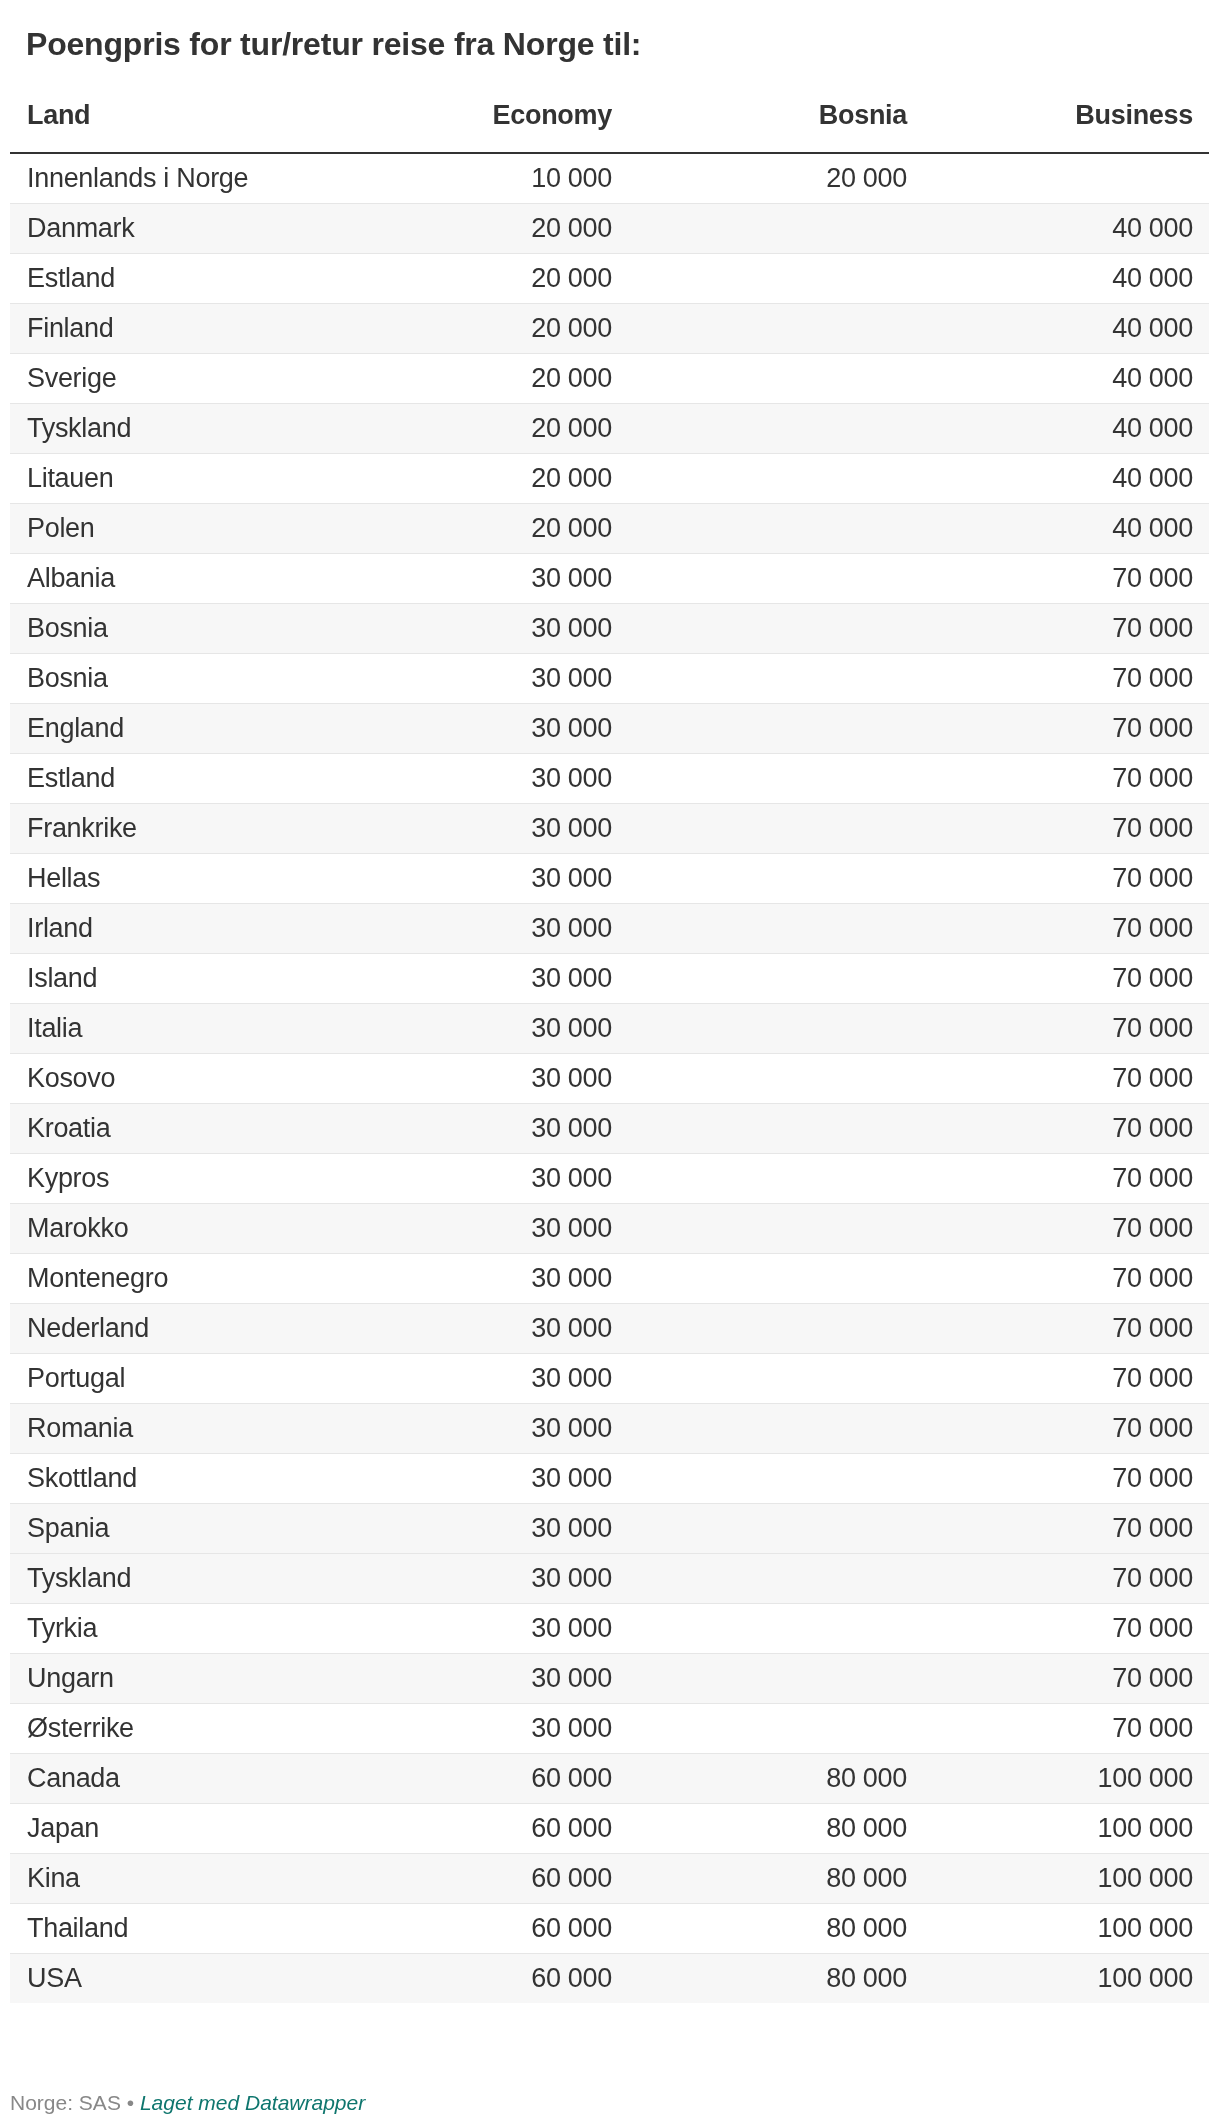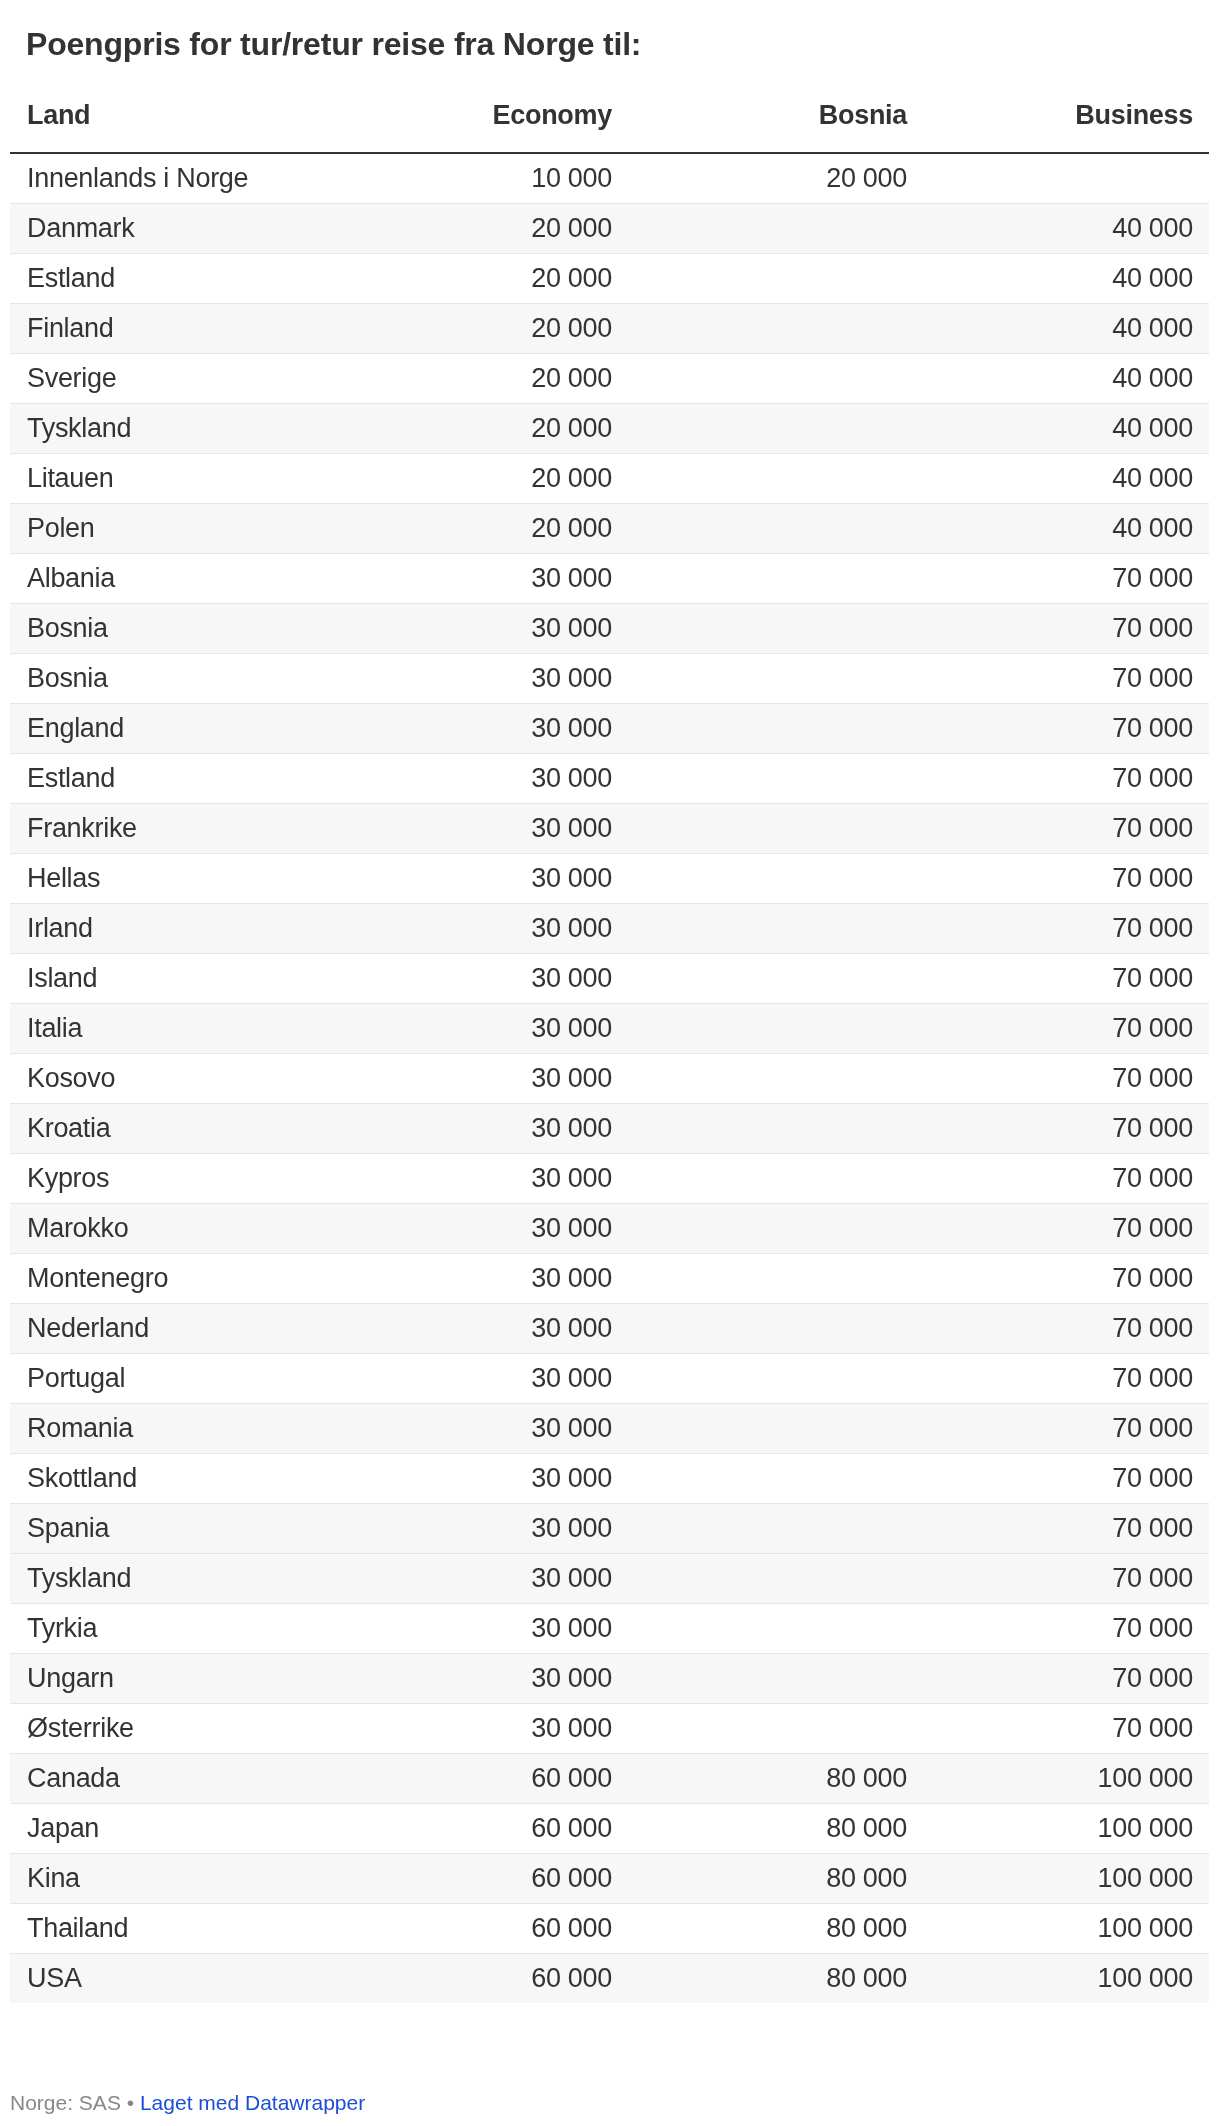--- a/index.html
+++ b/index.html
@@ -69,22 +69,23 @@
   tbody tr.striped td { background: #f7f7f7; }
   .footer {
     position: absolute;
     left: 10px;
     top: 2090px;
     font-size: 21px;
     line-height: 26px;
     color: #888888;
   }
   .footer a {
-    color: #1d4ed8;
+    color: #0f766e;
     text-decoration: none;
+    font-style: italic;
   }
 </style>
 </head>
 <body>
 
 <h1 class="chart-title">Poengpris for tur/retur reise fra Norge til:</h1>
 
 <div class="table-wrap">
   <table>
     <colgroup>

